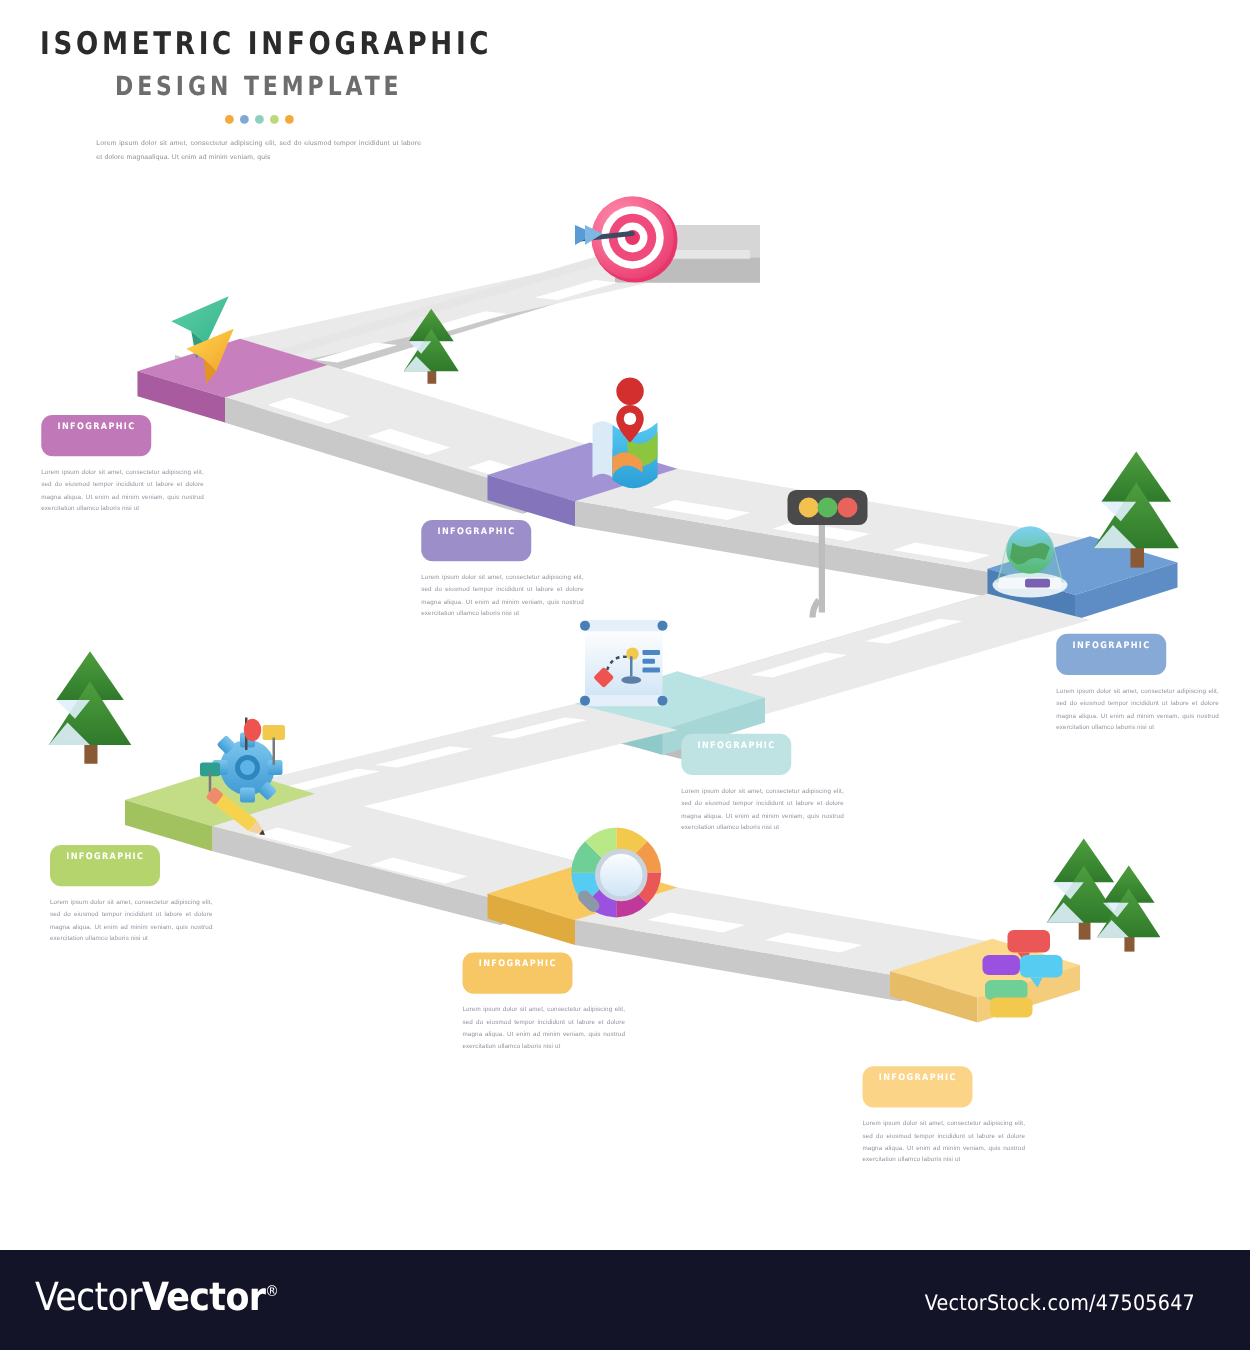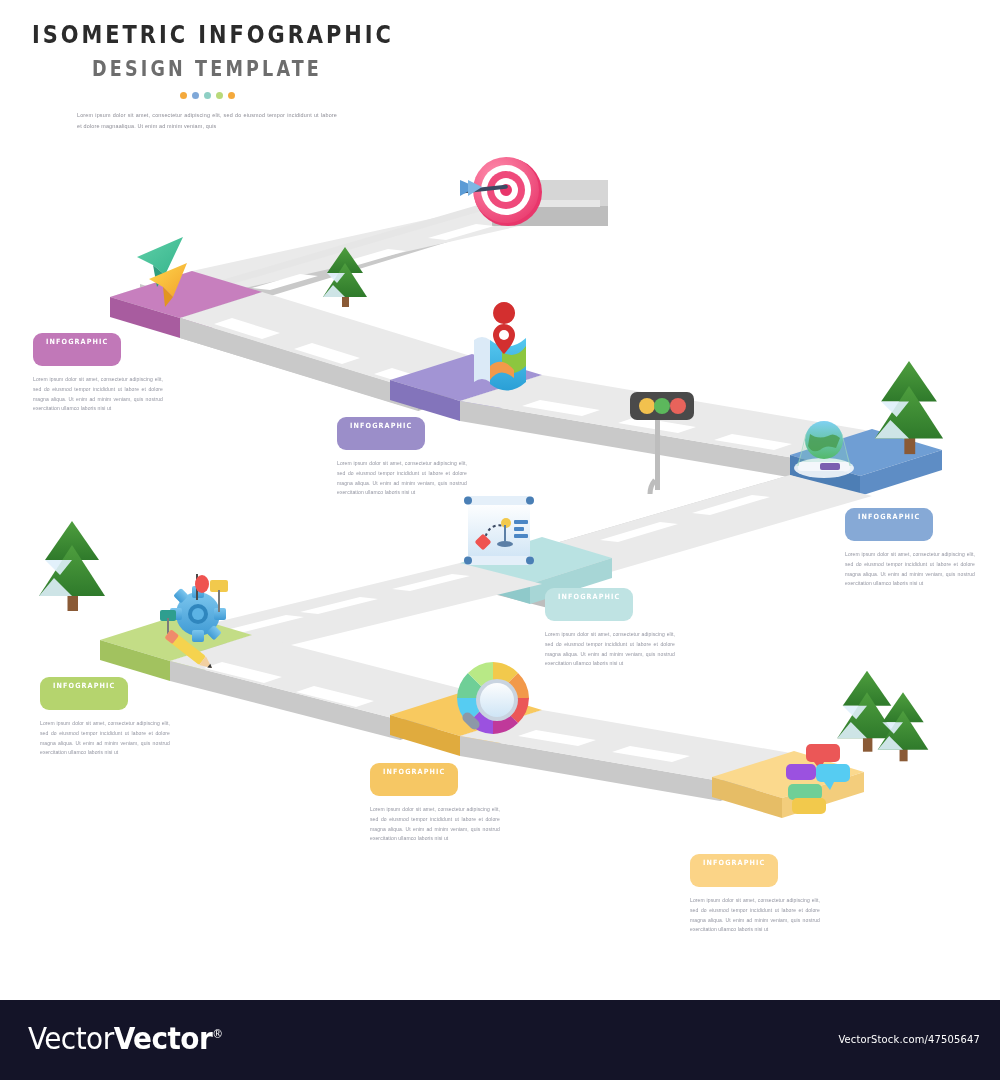--- a/index.html
+++ b/index.html
@@ -52,23 +52,23 @@
   
   #footer { position:absolute; left:0; top:1000px; width:1000px; height:80px; background:#141428; }
   #wm-logo {
     position:absolute; left:28px; top:20px;
     font-family:"DejaVu Sans Condensed","Liberation Sans Narrow","Liberation Sans", sans-serif;
     font-size:31px; color:#ffffff; letter-spacing:-0.5px; white-space:nowrap;
   }
   #wm-logo b { font-weight:700; }
   #wm-logo i { font-style:normal; font-size:12px; vertical-align:super; }
   #wm-url {
-    position:absolute; right:20px; top:33px;
+    position:absolute; right:44px; top:33px;
     font-family:"DejaVu Sans Condensed","Liberation Sans Narrow","Liberation Sans", sans-serif;
-    font-size:11px; color:#ffffff; letter-spacing:.2px; white-space:nowrap;
+    font-size:17px; color:#ffffff; letter-spacing:.2px; white-space:nowrap;
   }
 </style>
 </head>
 <body>
 
 <div id="stage">
 
   <div id="header">
     <div id="title-main">ISOMETRIC INFOGRAPHIC</div>
     <div id="title-sub">DESIGN TEMPLATE</div>

